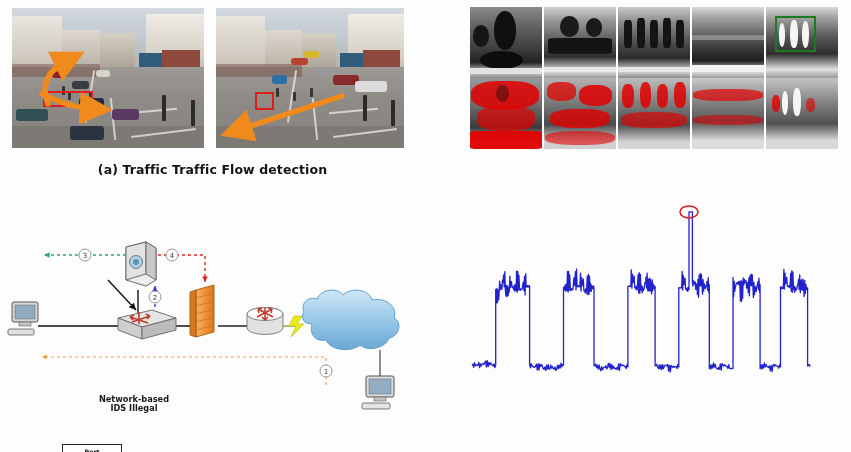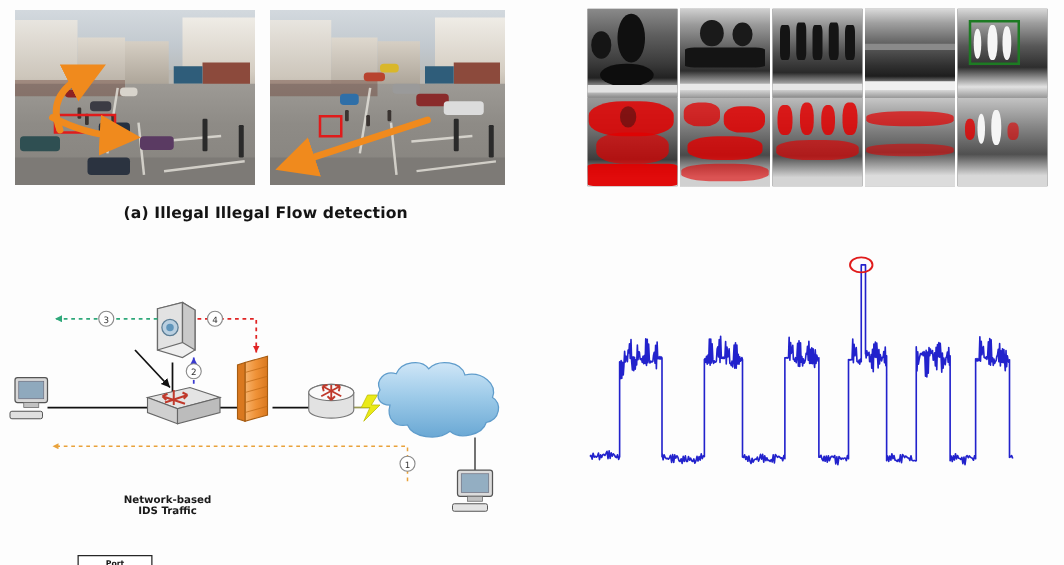--- a/index.html
+++ b/index.html
@@ -170,21 +170,21 @@
       <svg class="arrow-layer" viewBox="0 0 188 140">
         <defs>
           <marker id="ah2" markerWidth="7" markerHeight="7" refX="2.6" refY="3" orient="auto">
             <path d="M0,0 L6,3 L0,6 z" fill="#f08a1d"></path>
           </marker>
         </defs>
         <path d="M126,88 L22,122" stroke="#f08a1d" stroke-width="5.5" fill="none" stroke-linecap="round" marker-end="url(#ah2)"></path>
       </svg>
     </div>
 
-    <div class="caption" id="cap-a">(a) Illegal Illegal Flow detection</div>
+    <div class="caption" id="cap-a">(a) Traffic Traffic Flow detection</div>
   </div>
 
   <div class="panel" id="panel-b">
     <div id="retina-wrap">
 
       <div class="rcol">
         <div class="rtop">
           <div class="oct-bands" style="background:linear-gradient(180deg,#8a8a8a,#5e5e5e 30%,#3a3a3a 62%,#222 78%,#cfcfcf 92%,#8a8a8a)"></div>
           <div class="blob" style="left:34%;top:6%;width:30%;height:54%;background:#101010;"></div>
           <div class="blob" style="left:4%;top:26%;width:22%;height:30%;background:#151515;"></div>
@@ -388,21 +388,21 @@
 
       <path d="M108,90 L136,120" stroke="#111" stroke-width="1.4" marker-end="url(#arrK)"></path>
     </svg>
 
     <div class="spanbox"></div>
     <div class="nlabel" id="lbl-span" style="white-space:pre-line;">Port
 Mirroring
 (SPAN)</div>
 
     <div class="nlabel" id="lbl-ids" style="white-space:pre-line;">Network-based
-IDS Traffic</div>
+IDS Illegal</div>
 
   </div>
 
   <div class="panel" id="panel-d">
     <svg id="iotsvg" viewBox="0 0 426 210">
       <polyline id="iot-trace" fill="none" stroke-width="1.3" stroke-linejoin="round" points="47.0,175.3 47.8,174.3 48.7,177.3 49.5,172.6 50.4,175.7 51.2,175.0 52.1,175.7 52.9,175.0 53.8,172.4 54.6,177.7 55.5,173.9 56.3,175.9 57.2,173.8 58.0,173.5 58.9,174.4 59.7,172.9 60.6,171.0 61.4,176.9 62.3,170.6 63.1,176.7 64.0,172.3 64.8,174.9 65.6,173.0 66.5,174.0 67.3,175.4 68.2,176.1 69.0,173.8 69.9,177.5 70.7,175.3 70.7,105.7 70.7,99.5 71.3,112.9 71.9,98.4 72.4,112.7 73.0,99.9 73.6,110.0 74.1,102.9 74.7,91.1 75.3,99.6 75.8,95.0 76.4,95.2 76.9,99.4 77.5,90.1 78.1,92.4 78.6,85.0 79.2,96.8 79.8,81.6 80.3,98.9 80.9,105.9 81.5,95.5 82.0,106.6 82.6,95.8 83.2,105.4 83.7,97.9 84.3,101.9 84.9,86.1 85.4,97.7 86.0,91.4 86.5,91.8 87.1,97.3 87.7,97.7 88.2,96.9 88.8,99.8 89.4,95.1 89.9,101.0 90.5,94.5 91.1,100.7 91.6,81.1 92.2,102.3 92.8,81.4 93.3,100.1 93.9,85.2 94.5,98.1 95.0,100.4 95.6,98.8 96.2,99.6 96.7,99.6 97.3,98.9 97.8,94.3 98.4,91.8 99.0,100.6 99.5,86.2 100.1,104.9 100.7,83.7 101.2,96.9 101.8,95.5 102.4,97.2 102.9,95.3 103.5,97.1 104.1,95.6 104.6,96.3 104.6,175.3 104.6,172.3 105.5,177.8 106.3,173.8 107.2,176.0 108.0,176.9 108.9,176.7 109.7,177.4 110.6,176.2 111.4,174.2 112.3,180.0 113.1,173.7 114.0,180.0 114.8,173.9 115.6,176.5 116.5,174.6 117.3,175.7 118.2,178.7 119.0,179.2 119.9,177.0 120.7,180.7 121.6,175.1 122.4,179.1 123.3,174.7 124.1,179.1 125.0,179.1 125.8,175.2 126.7,178.1 127.5,176.5 128.4,178.7 129.2,179.2 130.1,177.1 130.9,180.6 131.8,178.5 132.6,175.1 133.4,178.8 134.3,175.2 135.1,178.1 136.0,173.1 136.8,176.9 137.7,174.7 138.5,175.3 138.5,97.8 138.5,97.6 139.1,96.9 139.7,99.9 140.2,95.0 140.8,101.3 141.4,94.1 141.9,100.4 142.5,81.3 143.1,102.2 143.6,81.3 144.2,100.3 144.7,85.0 145.3,97.7 145.9,100.7 146.4,98.6 147.0,99.8 147.6,99.6 148.1,98.8 148.7,89.2 149.3,87.4 149.8,95.5 150.4,81.7 151.0,99.9 151.5,79.0 152.1,96.6 152.7,95.8 153.2,96.8 153.8,95.7 154.3,96.8 154.9,95.8 155.5,83.2 156.0,101.1 156.6,87.7 157.2,95.5 157.7,94.0 158.3,89.0 158.9,100.8 159.4,100.4 160.0,102.4 160.6,98.9 161.1,103.6 161.7,98.1 162.3,86.1 162.8,104.6 163.4,84.3 164.0,104.6 164.5,86.1 165.1,101.1 165.6,93.5 166.2,101.4 166.8,95.4 167.3,98.9 167.9,98.2 168.5,96.0 169.0,97.8 169.0,175.3 169.0,175.6 169.9,176.0 170.7,173.9 171.6,177.5 172.4,175.2 173.3,179.0 174.1,174.8 175.0,179.0 175.8,180.8 176.7,176.6 177.5,179.8 178.4,177.9 179.2,177.2 180.1,177.5 180.9,175.6 181.8,178.9 182.6,177.0 183.4,173.5 184.3,177.3 185.1,173.5 186.0,179.7 186.8,174.7 187.7,178.5 188.5,176.2 189.4,178.4 190.2,178.2 191.1,179.2 191.9,177.6 192.8,179.6 193.6,173.8 194.5,180.3 195.3,173.7 196.2,174.7 197.0,175.9 197.9,175.0 198.7,175.5 199.6,176.6 200.4,176.3 201.2,178.6 202.1,174.4 202.9,176.9 202.9,96.3 202.9,96.3 203.5,96.2 204.1,96.4 204.6,96.0 205.2,96.5 205.8,96.0 206.3,79.8 206.9,98.2 207.5,84.1 208.0,92.7 208.6,90.4 209.2,86.2 209.7,97.6 210.3,97.4 210.8,99.0 211.4,96.1 212.0,100.1 212.5,95.3 213.1,84.6 213.7,103.0 214.2,82.6 214.8,103.2 215.4,84.3 215.9,99.8 216.5,95.3 217.1,102.8 217.6,97.0 218.2,100.6 218.8,99.6 219.3,97.8 219.9,92.6 220.5,93.3 221.0,87.1 221.6,98.2 222.1,83.1 222.7,100.8 223.3,89.5 223.8,100.8 224.4,88.2 225.0,101.0 225.5,89.1 226.1,99.0 226.7,103.9 227.2,89.9 227.8,100.7 228.4,94.1 228.9,96.0 229.5,98.9 230.1,96.3 230.1,175.3 230.1,175.7 230.9,175.8 231.8,174.2 232.6,177.2 233.5,178.6 234.3,175.0 235.1,179.0 236.0,174.9 236.8,179.7 237.7,174.6 238.5,178.6 239.4,176.1 240.2,175.1 241.1,175.1 241.9,176.0 242.8,174.4 243.6,181.1 244.5,175.4 245.3,181.8 246.2,175.3 247.0,176.2 247.9,177.5 248.7,176.5 249.6,177.1 250.4,176.4 251.2,176.4 252.1,178.5 252.9,174.5 253.8,176.9 253.8,97.8 253.8,97.6 254.4,98.1 254.9,97.6 255.5,98.0 256.1,97.8 256.6,97.8 257.2,81.3 257.7,100.1 258.3,85.4 258.9,94.6 259.4,91.6 260.0,88.1 260.6,99.1 261.1,99.1 261.7,100.3 262.3,98.0 262.8,101.3 263.4,97.2 264.0,99.4 264.0,21.9 264.0,21.9 264.5,21.9 265.1,21.9 265.7,21.9 266.2,21.9 266.8,21.9 267.4,21.9 267.4,93.1 267.4,89.3 267.9,96.3 268.5,90.7 269.0,94.3 269.6,93.1 270.2,91.8 270.7,99.3 271.3,99.3 271.9,93.6 272.4,104.5 273.0,89.4 273.6,107.3 274.1,85.2 274.7,95.6 275.3,83.7 275.8,96.0 276.4,84.5 277.0,94.3 277.5,104.3 278.1,89.6 278.6,101.1 279.2,93.7 279.8,96.3 280.3,98.7 280.9,95.9 281.5,95.8 282.0,91.3 282.6,100.1 283.2,87.7 283.7,102.6 284.3,94.7 284.3,176.9 284.3,178.6 285.1,174.9 286.0,179.1 286.8,174.8 287.7,178.1 288.5,173.0 289.4,177.0 290.2,174.4 291.1,178.2 291.9,178.3 292.8,179.2 293.6,177.5 294.5,179.4 295.3,173.9 296.2,180.2 297.0,173.7 297.9,174.5 298.7,176.1 299.6,174.8 300.4,175.6 301.3,176.3 302.1,176.5 302.9,178.4 303.8,174.6 304.6,178.3 305.5,178.7 306.3,178.3 307.2,178.7 308.0,178.5 308.0,97.8 308.0,87.4 308.6,106.7 309.2,91.4 309.7,101.3 310.3,97.6 310.9,94.8 311.4,92.8 312.0,92.9 312.6,93.8 313.1,91.9 313.7,94.6 314.2,91.3 314.8,92.8 315.4,110.9 315.9,90.3 316.5,111.5 317.1,91.6 317.6,108.5 318.2,88.0 318.8,94.6 319.3,89.2 319.9,92.8 320.5,91.4 321.0,90.4 321.6,98.1 322.2,97.4 322.7,92.3 323.3,102.7 323.9,87.9 324.4,105.8 325.0,85.6 325.5,95.3 326.1,84.1 326.7,95.8 327.2,84.6 327.8,94.2 328.4,107.7 328.9,92.4 329.5,104.6 330.1,96.5 330.6,99.7 331.2,101.7 331.8,96.1 332.3,95.5 332.9,91.6 333.5,99.7 334.0,88.1 334.6,102.2 335.1,94.7 335.1,176.9 335.1,178.6 336.0,174.9 336.8,179.2 337.7,174.7 338.5,178.0 339.4,173.0 340.2,177.1 341.1,174.4 341.9,176.6 342.8,176.8 343.6,177.6 344.5,175.9 345.3,180.9 346.2,175.6 347.0,181.7 347.9,175.3 348.7,174.4 349.6,176.2 350.4,174.7 351.3,175.7 352.1,176.2 352.9,176.6 353.8,178.2 354.6,174.7 355.5,176.9 355.5,97.8 355.5,97.0 356.1,98.8 356.6,96.9 357.2,98.7 357.8,97.1 358.3,98.4 358.9,79.4 359.4,99.0 360.0,83.1 360.6,93.8 361.1,89.3 361.7,87.3 362.3,96.0 362.8,96.1 363.4,96.7 364.0,95.4 364.5,97.5 365.1,94.8 365.7,83.5 366.2,101.3 366.8,80.8 367.4,102.2 367.9,81.9 368.5,99.3 369.1,96.2 369.6,102.3 370.2,97.2 370.7,100.7 371.3,99.2 371.9,98.5 372.4,95.3 373.0,93.9 373.6,89.4 374.1,99.4 374.7,84.8 375.3,102.7 375.8,90.7 376.4,99.7 377.0,89.1 377.5,100.2 378.1,89.6 378.7,98.9 379.2,106.5 379.8,90.4 380.3,103.4 380.9,94.6 381.5,98.5 382.0,99.8 382.6,97.8 382.6,175.3 382.6,175.9 383.5,175.5 384.3,174.5 385.2,176.8" stroke="#2222cc"></polyline>
       <ellipse id="anomaly-mark" rx="9" ry="6" fill="none" stroke-width="1.5" cx="264.0" cy="21.9" stroke="#e01b1b"></ellipse>
     </svg>
 
   </div>

